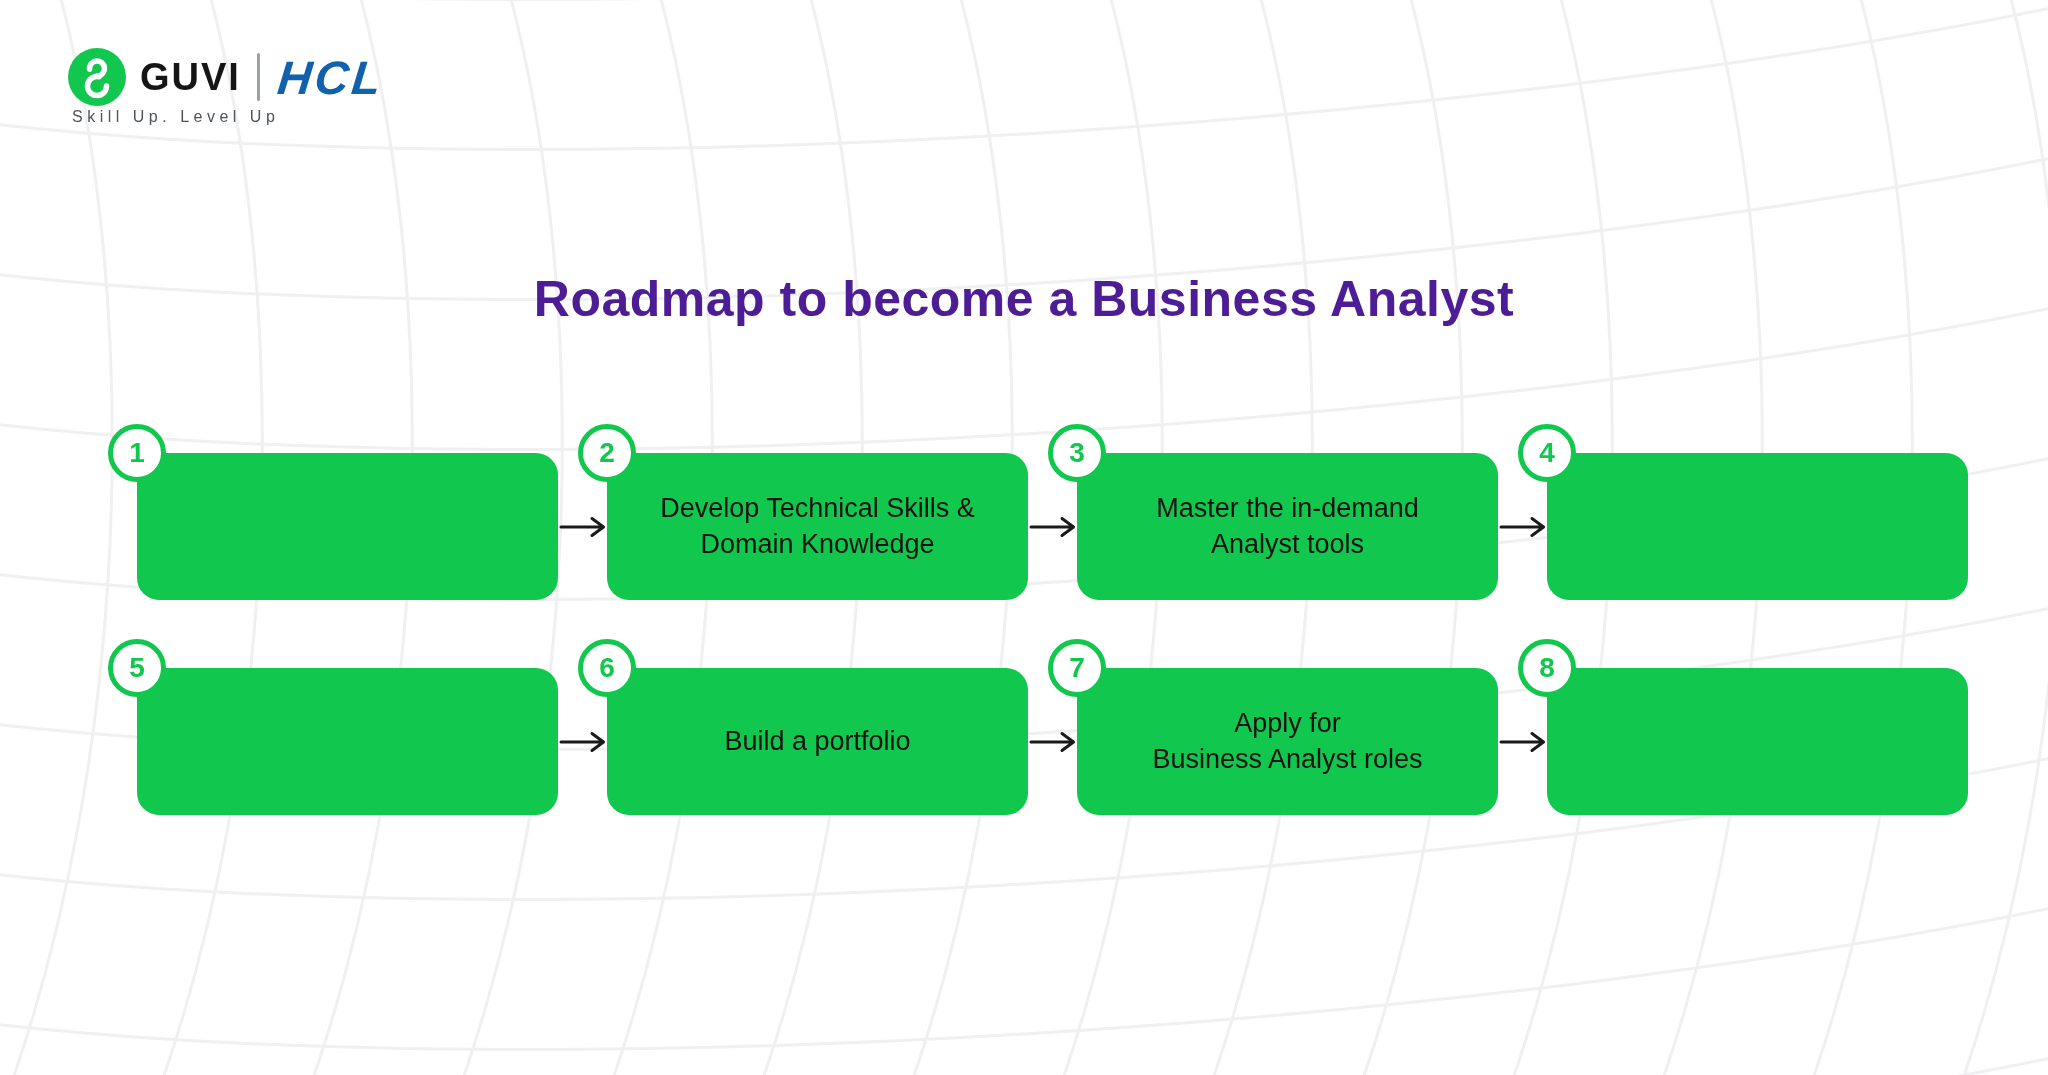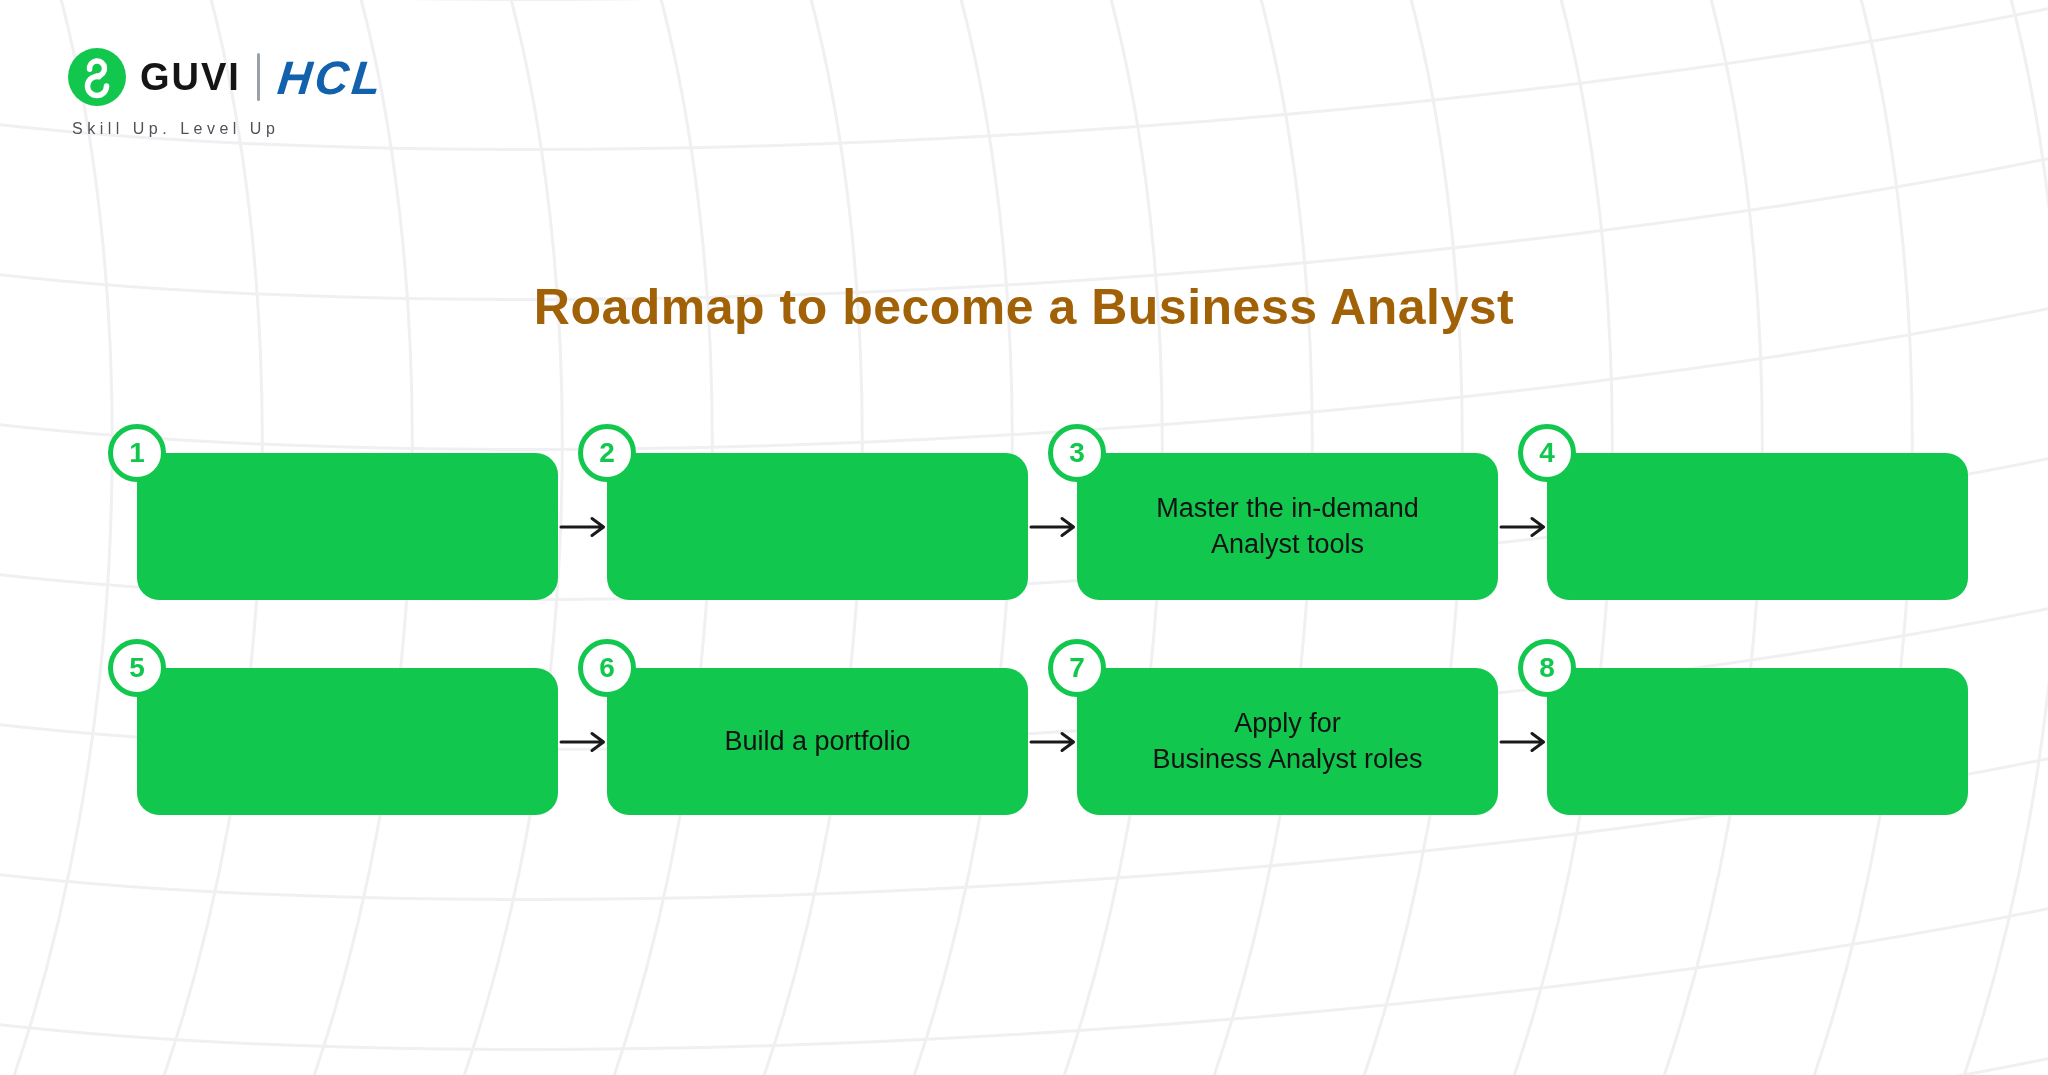--- a/index.html
+++ b/index.html
@@ -29,29 +29,29 @@
   .logo-divider {
     width: 3px; height: 48px; background: #9ba1a8;
     margin: 0 18px 0 16px; border-radius: 2px;
   }
   .hcl-text {
     font-size: 47px; font-weight: 900; font-style: italic;
     color: #1261AD; letter-spacing: 3px; line-height: 1;
     transform: skewX(-6deg);
   }
   .logo-tagline {
-    margin-top: 14px; padding-left: 4px;
+    margin-top: 2px; padding-left: 4px;
     font-size: 16px; font-weight: 500; color: #4e5358;
     letter-spacing: 4.5px;
   }
   
   .page-title {
     position: absolute; left: 0; right: 0; top: 262px; z-index: 2;
-    margin: 16px; text-align: center;
-    font-size: 50px; font-weight: 800; color: #a16207;
+    margin: 8px; text-align: center;
+    font-size: 50px; font-weight: 800; color: #4c1d95;
     letter-spacing: 0.5px;
   }
   
   .roadmap-row {
     position: absolute; left: 137px; z-index: 2;
     display: flex; align-items: center;
   }
   .roadmap-row.row-1 { top: 453px; }
   .roadmap-row.row-2 { top: 668px; }
   .step-card {
@@ -141,20 +141,22 @@
   </div>
   <div class="flow-arrow">
     <svg viewBox="0 0 48 26" width="48" height="26" fill="none" stroke="currentColor" stroke-width="3" stroke-linecap="round" stroke-linejoin="round">
       <path d="M2 13 H43 M33 4.5 L44.5 13 L33 21.5"></path>
     </svg>
   </div>
   <div class="step-card">
     <span class="step-badge">
       <span class="step-number">2</span>
     </span>
+    <span class="step-label">Develop Technical Skills &amp;
+Domain Knowledge</span>
   </div>
   <div class="flow-arrow">
     <svg viewBox="0 0 48 26" width="48" height="26" fill="none" stroke="currentColor" stroke-width="3" stroke-linecap="round" stroke-linejoin="round">
       <path d="M2 13 H43 M33 4.5 L44.5 13 L33 21.5"></path>
     </svg>
   </div>
   <div class="step-card">
     <span class="step-badge">
       <span class="step-number">3</span>
     </span>

